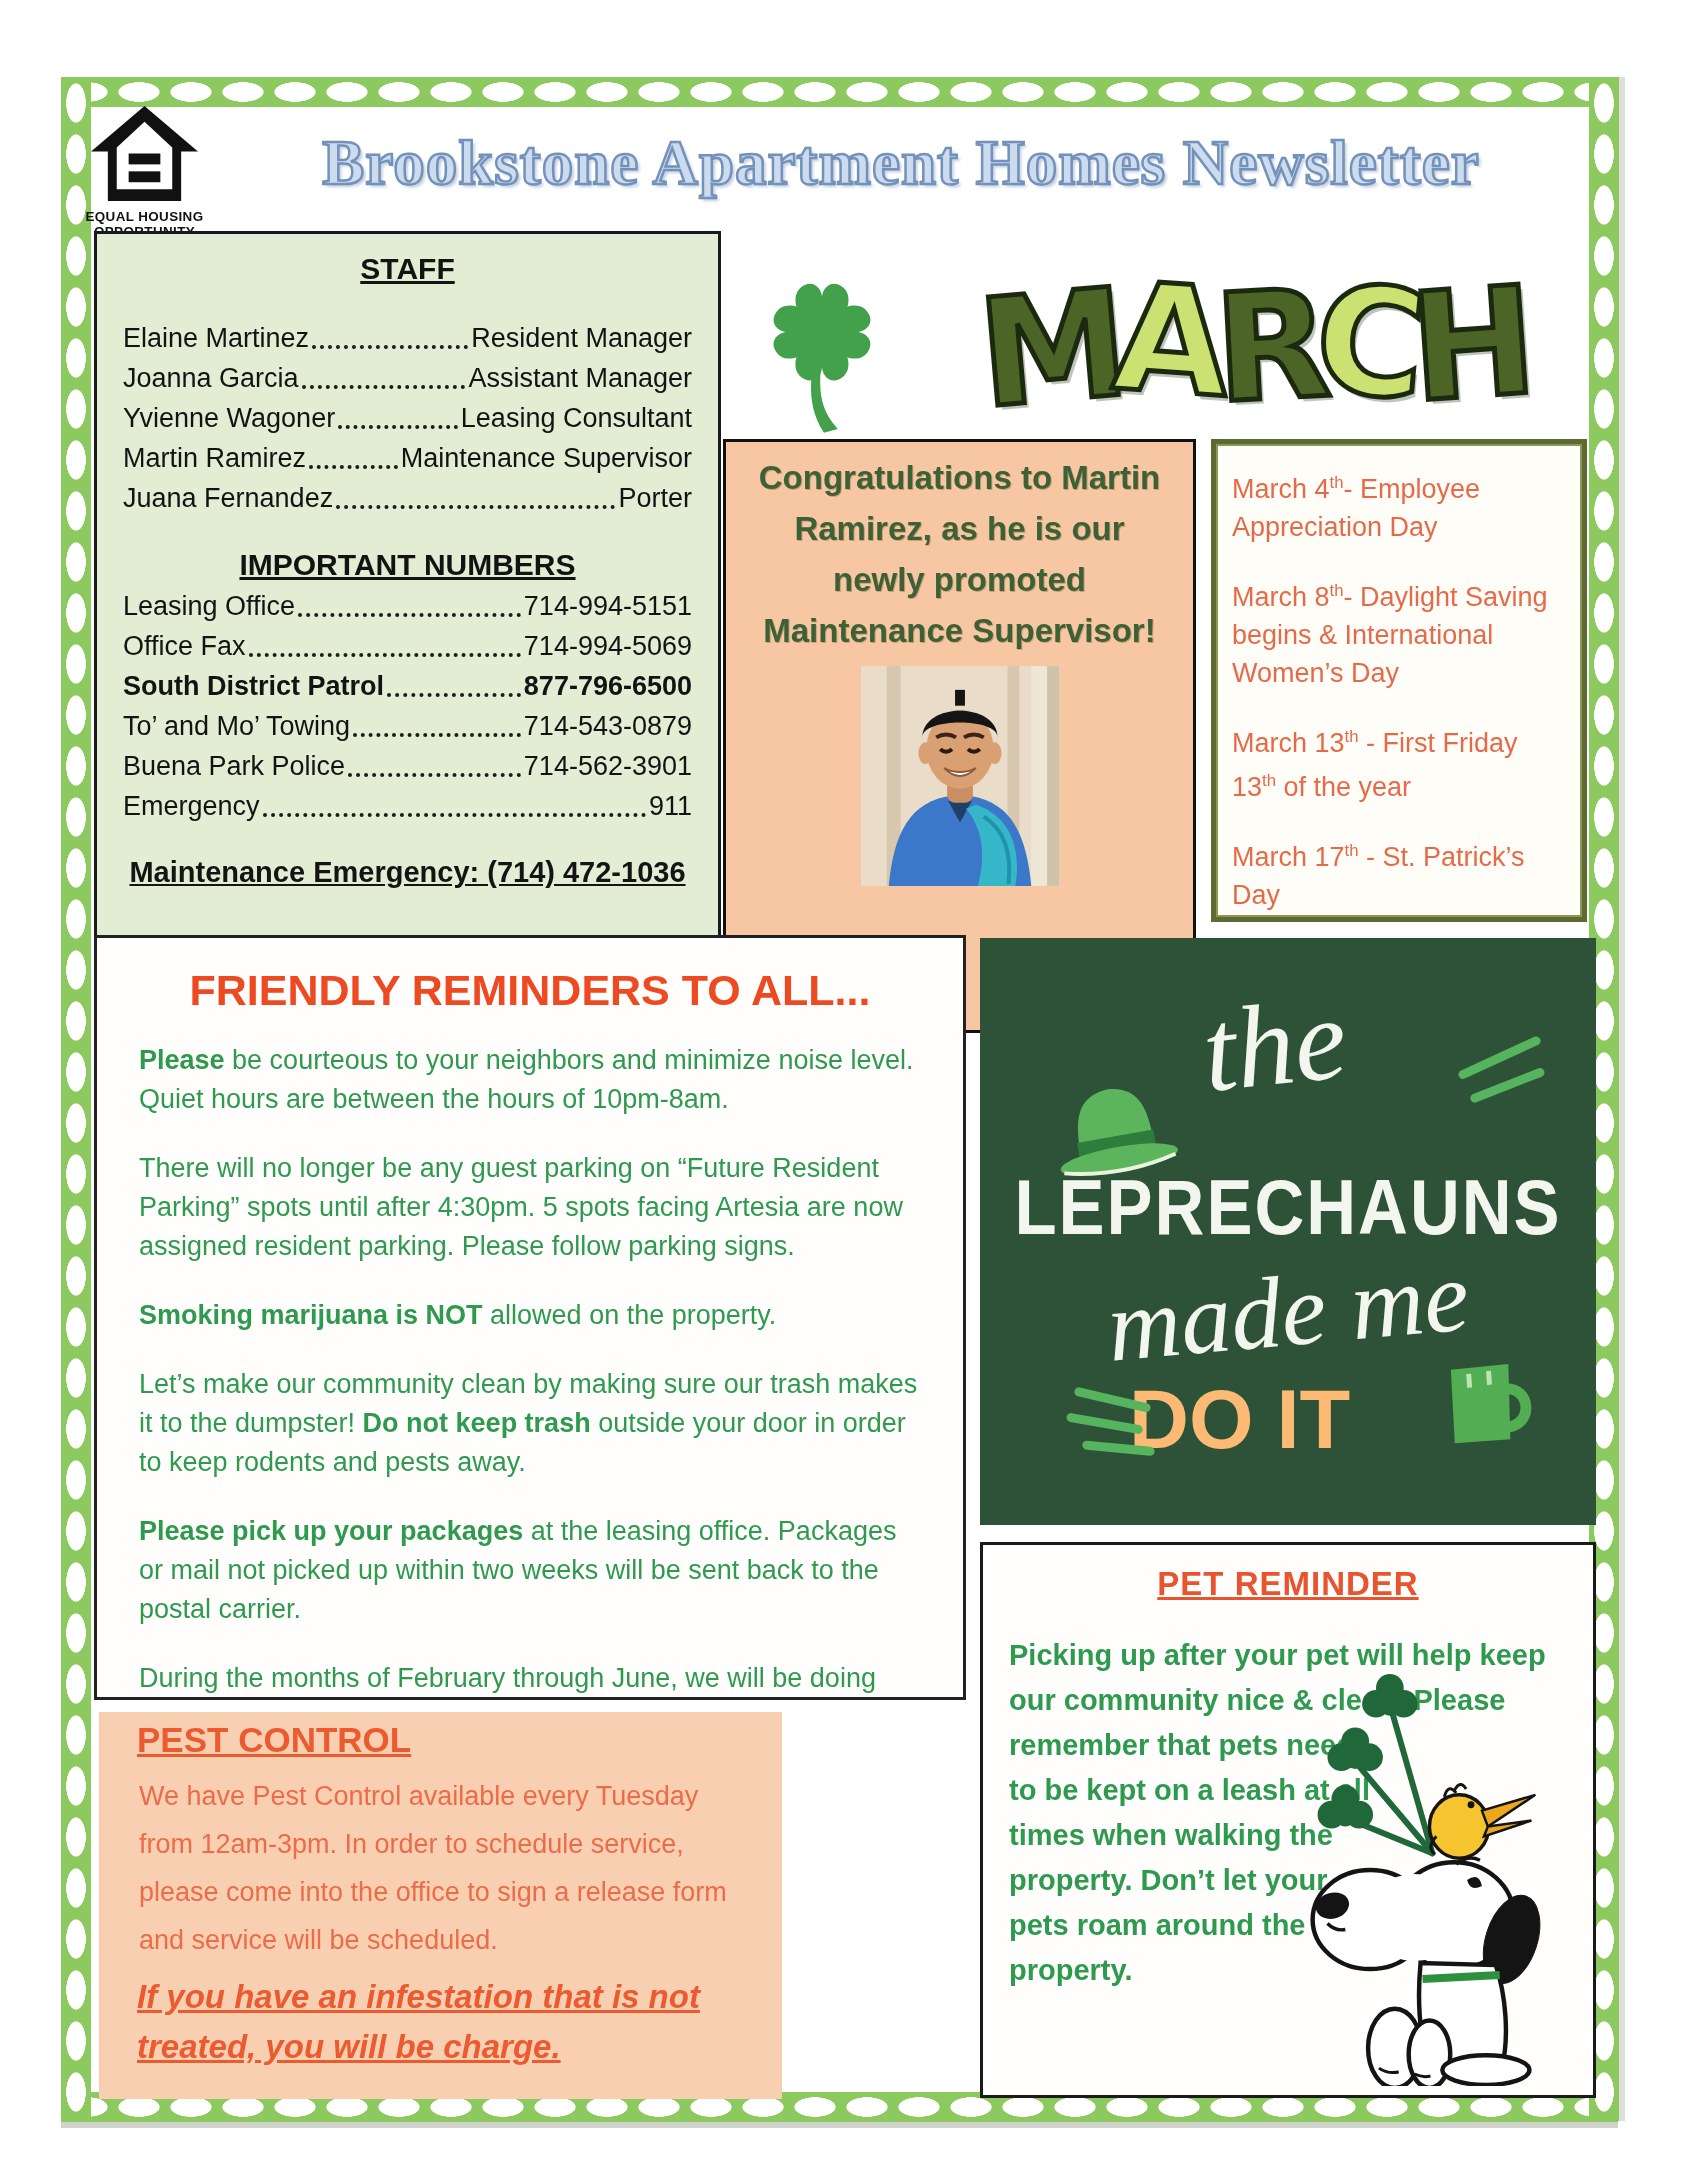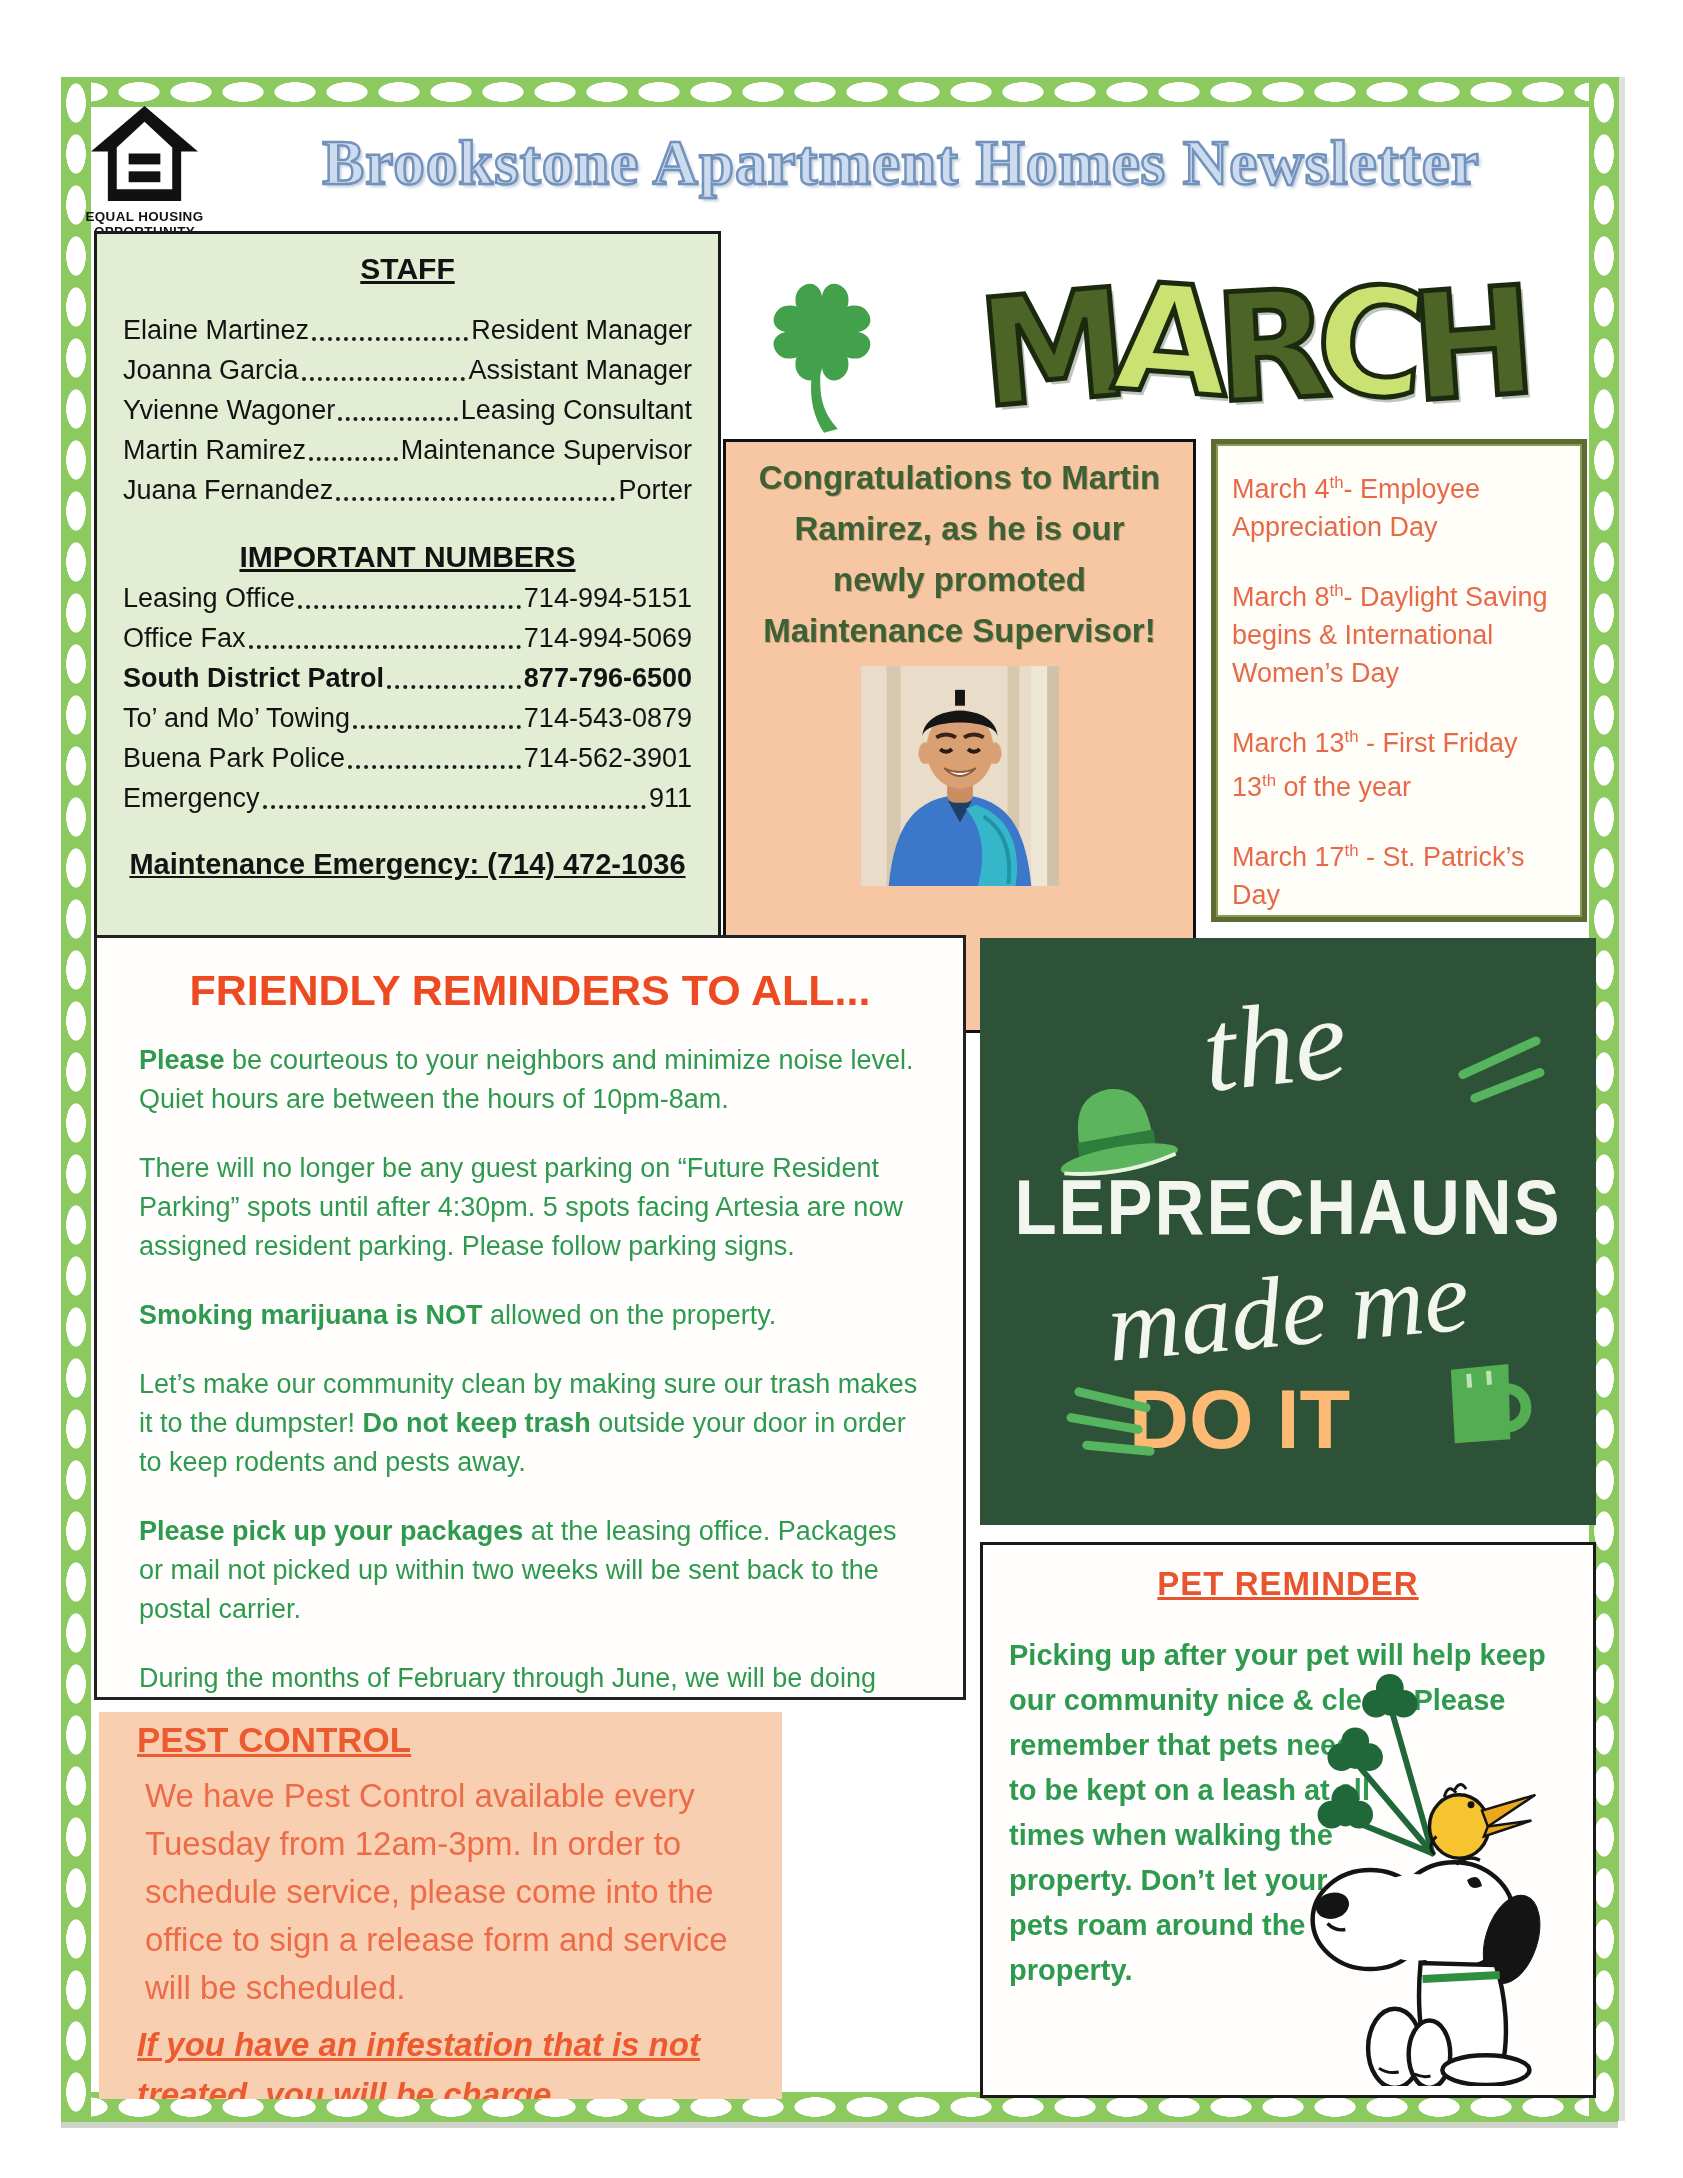--- a/index.html
+++ b/index.html
@@ -26,21 +26,21 @@
          color:#ccdcee;-webkit-text-stroke:2.5px #7392bb;text-shadow:3px 3px 3px rgba(100,130,170,.4);
          letter-spacing:1px;white-space:nowrap;}
 
   
   .staff-box{position:absolute;left:94px;top:231px;width:627px;height:752px;background:#e3edd3;
              border:3px solid #1a1a1a;box-sizing:border-box;padding:18px 26px;overflow:hidden;}
   .box-heading{text-align:center;font-size:30px;font-weight:bold;text-decoration:underline;color:#131313;}
   .lead-row{display:flex;align-items:flex-end;font-size:27px;line-height:40px;color:#131313;}
   .lead-row .dots{flex:1 1 auto;border-bottom:4px dotted #1c1c1c;margin:0 3px 9px 3px;}
   .lead-row.bold{font-weight:bold;}
-  #staff-list{margin-top:24px;}
+  #staff-list{margin-top:32px;}
   #numbers-heading{margin-top:30px;}
   #numbers-list{margin-top:4px;}
   .maint{margin-top:30px;text-align:center;font-size:29px;font-weight:bold;text-decoration:underline;}
 
   
   .shamrock{position:absolute;left:741px;top:241px;}
   .march{position:absolute;left:916px;top:246px;width:683px;height:193px;display:flex;
          align-items:center;justify-content:center;}
   .march span{display:inline-block;font-family:"DejaVu Sans",sans-serif;font-weight:bold;
         font-size:149px;line-height:158px;margin:0 -7px;
@@ -93,21 +93,21 @@
   .pet-title{text-align:center;font-size:33px;font-weight:bold;color:#e8542e;text-decoration:underline;
              letter-spacing:1px;}
   .pet-text{font-size:29px;font-weight:bold;color:#2e9a4e;line-height:45px;margin:30px 0 0 0;}
   .pet-rest{width:364px;margin-top:0;}
   .snoopy{position:absolute;left:293px;top:125px;}
 
   
   .pest{position:absolute;left:99px;top:1712px;width:683px;height:387px;background:#f9cfb2;
         box-sizing:border-box;padding:8px 38px;text-align:left;overflow:hidden;}
   .pest-title{font-size:35px;font-weight:bold;color:#ec5a30;text-decoration:underline;margin-bottom:12px;}
-  .pest-body{font-size:33px;color:#ec6c49;line-height:48px;margin:8px;}
+  .pest-body{font-size:27px;color:#ec6c49;line-height:48px;margin:2px;}
   .pest-warning{font-size:33px;color:#ec5a30;font-weight:bold;font-style:italic;
                 text-decoration:underline;line-height:50px;margin:8px 0 0 0;}
 </style>
 </head>
 <body>
 
 <div class="page">
 
   <div class="frame-strip frame-top"></div>
   <div class="frame-strip frame-bottom"></div>

